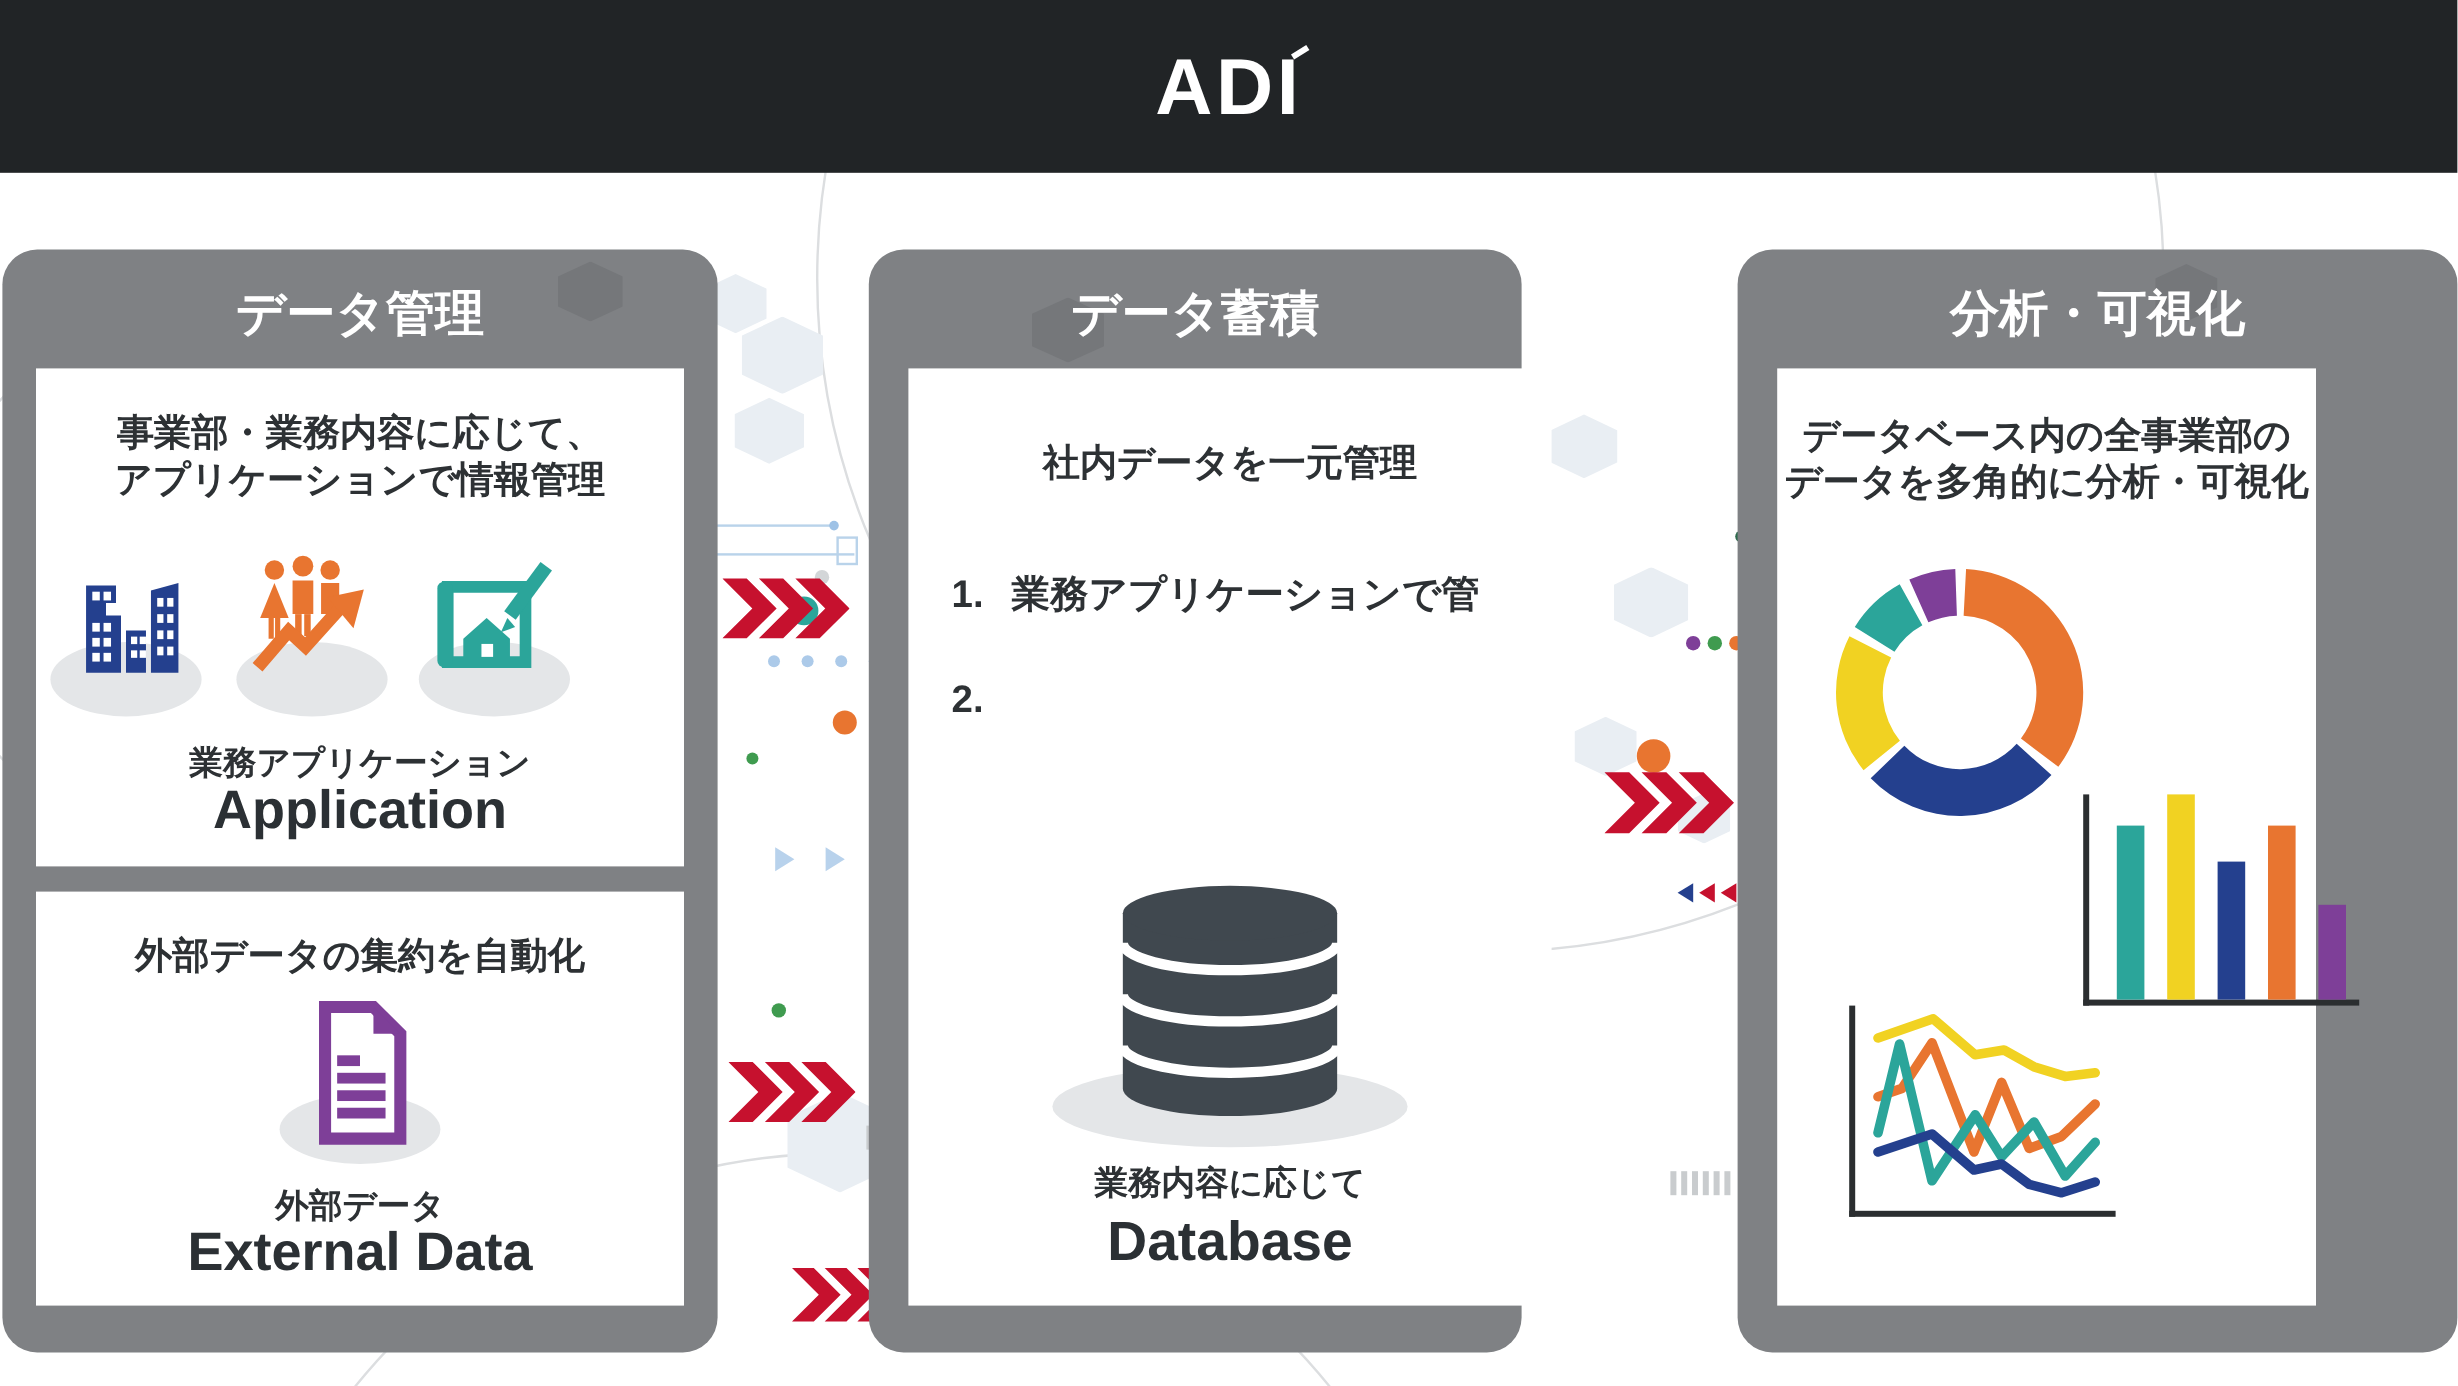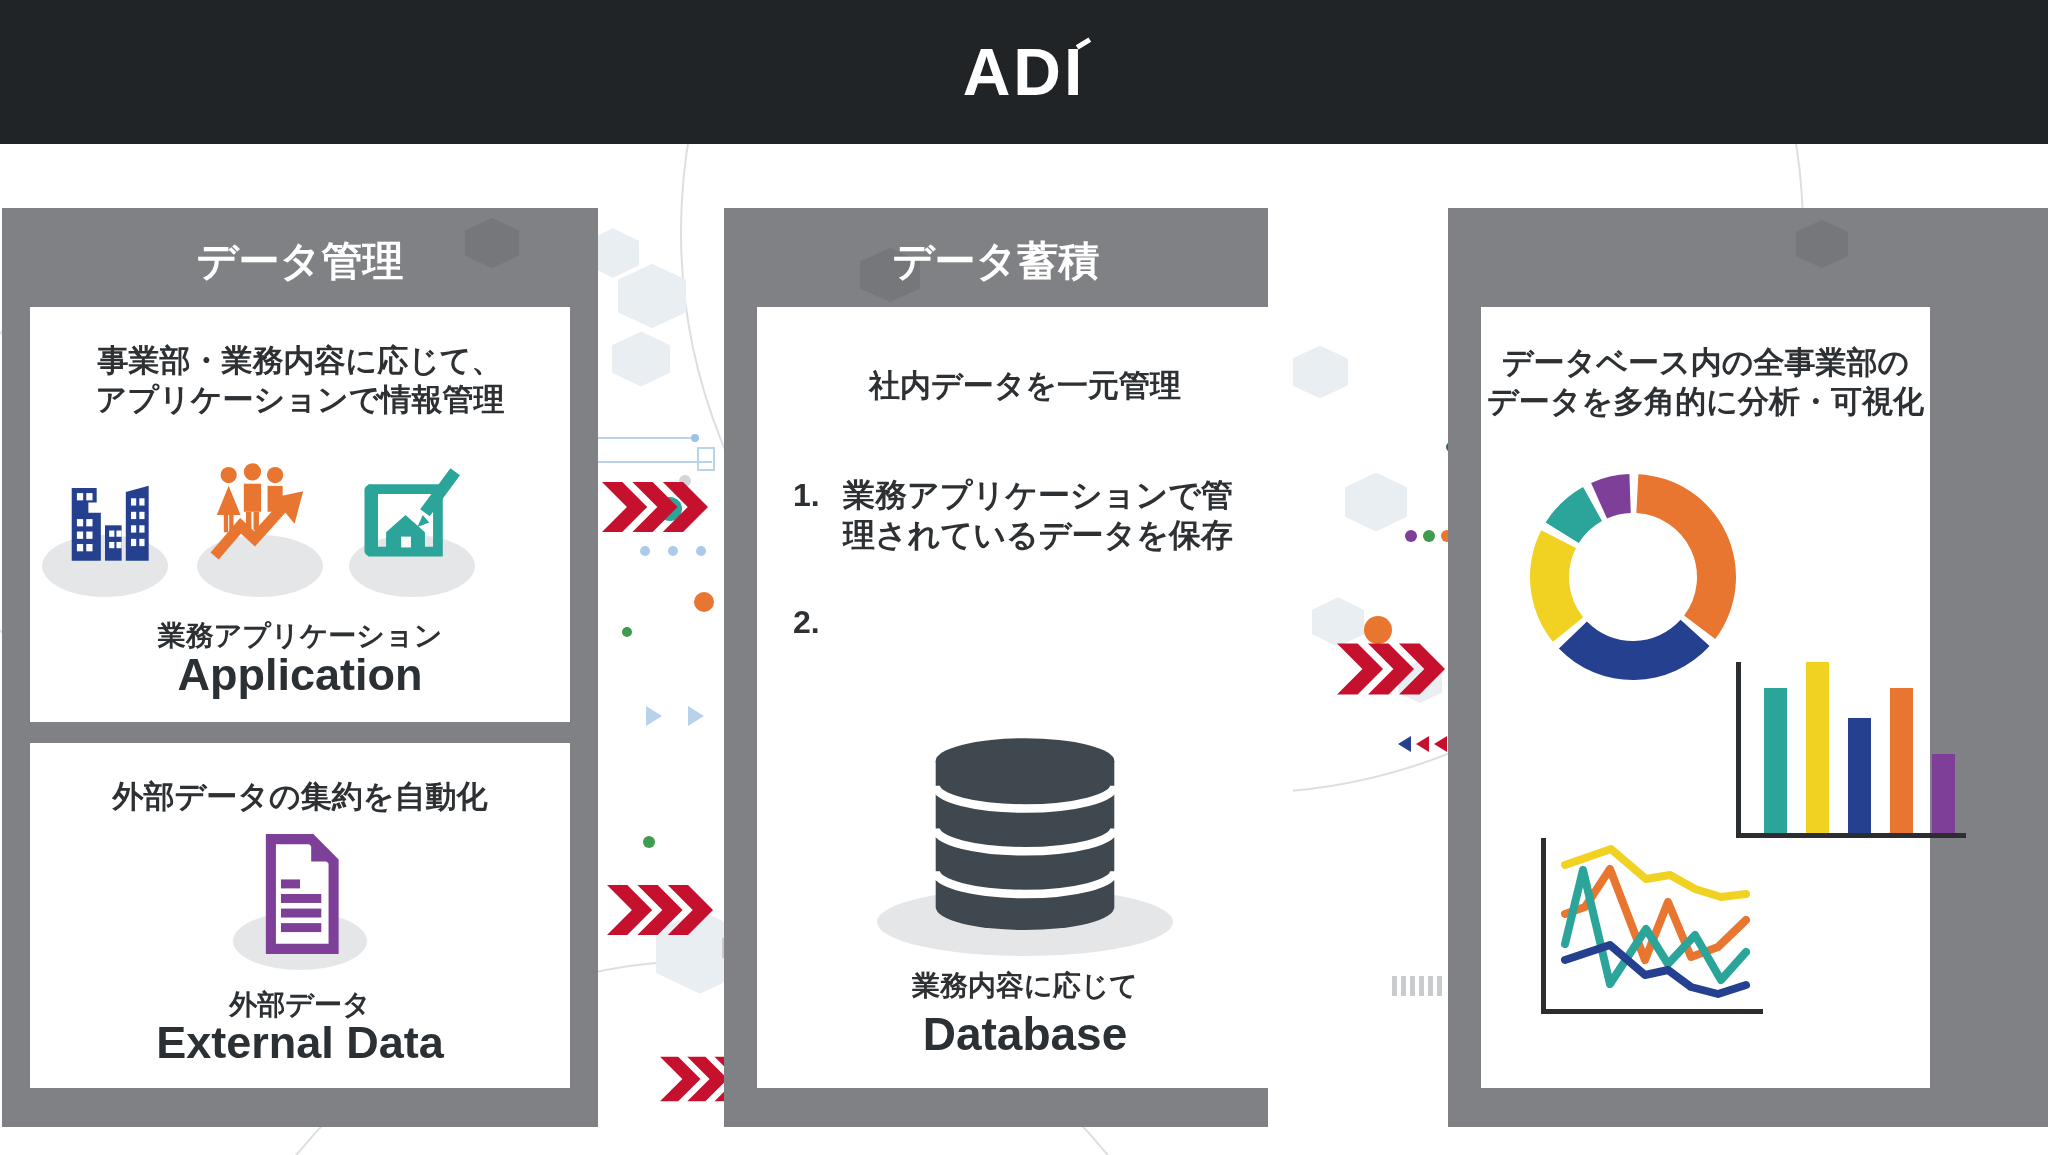--- a/index.html
+++ b/index.html
@@ -6,21 +6,21 @@
   .canvas{position:relative;width:2048px;height:1155px;overflow:hidden;background:#ffffff;
           font-family:"Liberation Sans","DejaVu Sans",sans-serif;padding-left:42px;}
   
   .header{position:absolute;left:0;top:0;width:2048px;height:144px;background:#212426;z-index:6;
           display:flex;flex-direction:column;align-items:center;justify-content:center;}
   .logo{position:relative;color:#fff;font-size:66px;font-weight:900;letter-spacing:3px;line-height:1;}
   .logo .accent{position:absolute;right:-6px;top:2px;width:15px;height:5px;background:#fff;
                 transform:rotate(-32deg);}
   .subtitle{color:#fff;font-size:29px;font-weight:700;letter-spacing:11px;margin-top:8px;}
   
-  .panel{position:absolute;top:208px;height:919px;background:#7f8184;z-index:2;}
+  .panel{position:absolute;top:208px;height:919px;background:#7f8184;z-index:2;border-radius:29px;}
   .p-left{left:2px;width:596px;}
   .p-mid{left:724px;width:544px;}
   .p-right{left:1448px;width:600px;}
   .panel h2{margin:0;padding-top:26px;text-align:center;color:#ffffff;font-size:41px;font-weight:700;
             position:relative;z-index:2;}
   .hexdark{position:absolute;background:#75777a;z-index:1;
            clip-path:polygon(50% 0,100% 25%,100% 75%,50% 100%,0 75%,0 25%);}
   
   .card{position:absolute;background:#ffffff;z-index:3;}
   .c-l1{left:28px;top:99px;width:540px;height:415px;}
@@ -240,21 +240,20 @@
     <div class="hexdark" style="left:136px;top:40px;width:60px;height:54px;"></div>
     <h2>データ蓄積</h2>
 
     <div class="card c-m">
       <div class="jtxt m-head">社内データを一元管理</div>
       <div class="mlist">
         <div class="mitem">
           <span class="num">1.</span>
           <span>
             <span>業務アプリケーションで管</span><br>
-            <span>理されているデータを保存</span>
           </span>
         </div>
         <div class="mitem">
           <span class="num">2.</span>
         </div>
       </div>
 
       <div class="cylwrap">
         <div class="cylshadow"></div>
         <svg width="190" height="210" viewBox="0 0 200 212">
@@ -265,20 +264,21 @@
           <path d="M6 142 A94 24 0 0 0 194 142" fill="none" stroke="#ffffff" stroke-width="9"></path>
         </svg>
       </div>
       <div class="label-jp" style="top:660px;">業務内容に応じて</div>
       <div class="label-en" style="top:700px;font-size:46px;">Database</div>
     </div>
   </section>
 
   <section class="panel p-right">
     <div class="hexdark" style="left:348px;top:12px;width:52px;height:48px;"></div>
+    <h2>分析・可視化</h2>
 
     <div class="card c-r">
       <div class="jtxt r-lead" style="white-space:pre-line;">データベース内の全事業部の
 データを多角的に分析・可視化</div>
       <svg id="donut-chart" class="chart" width="210" height="210" viewBox="0 0 210 210">
           <path d="M110.3906034930232 2.1411579202789 A103 103 0 0 1 187.25945753487116 166.986947384661 L156.11267264302674 143.5161614817311 A64 64 0 0 0 108.3495011995484 41.087709775707275 Z" fill="#e87530"></path>
           <path d="M181.5439170241716 173.9204524549624 A103 103 0 0 1 30.908000565118968 176.54981215727673 L58.962252778326345 149.45813570937585 A64 64 0 0 0 152.56126883055322 147.82435880696693 Z" fill="#24408e"></path>
           <path d="M24.95396596993197 169.82000027813322 A103 103 0 0 1 13.226328008598102 58.2389785268267 L47.975582451944454 75.94460801666901 A64 64 0 0 0 55.26265846675385 145.2765050271896 Z" fill="#f1d222"></path>
           <path d="M17.651046095888105 50.41831578397992 A103 103 0 0 1 55.0646091146273 14.914170164642229 L73.97218430423445 49.024338743078665 A64 64 0 0 0 50.724921845988725 71.0851670890749 Z" fill="#2ba59a"></path>
           <path d="M63.10612576319259 10.904817862812095 A103 103 0 0 1 101.40535183964242 2.062744817033135 L102.76643221103994 41.03898707077787 A64 64 0 0 0 78.96885484314879 46.53309071087354 Z" fill="#7e3f98"></path>

